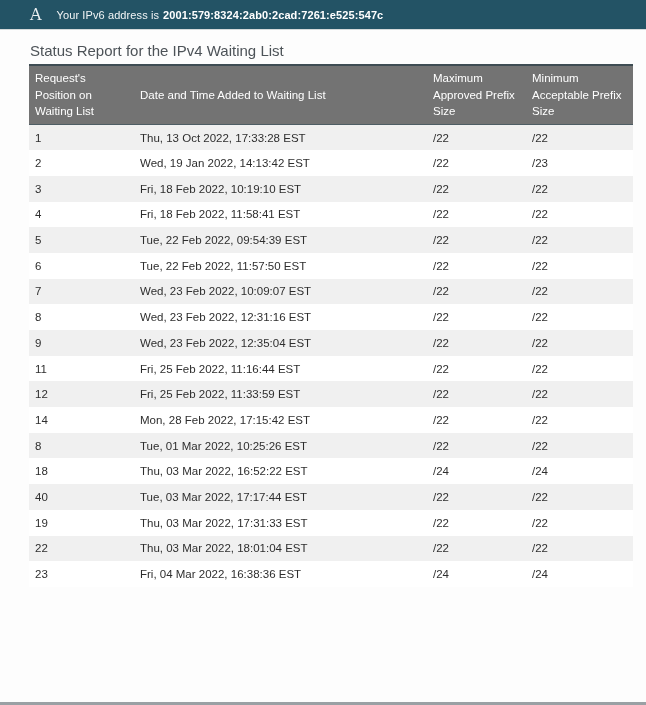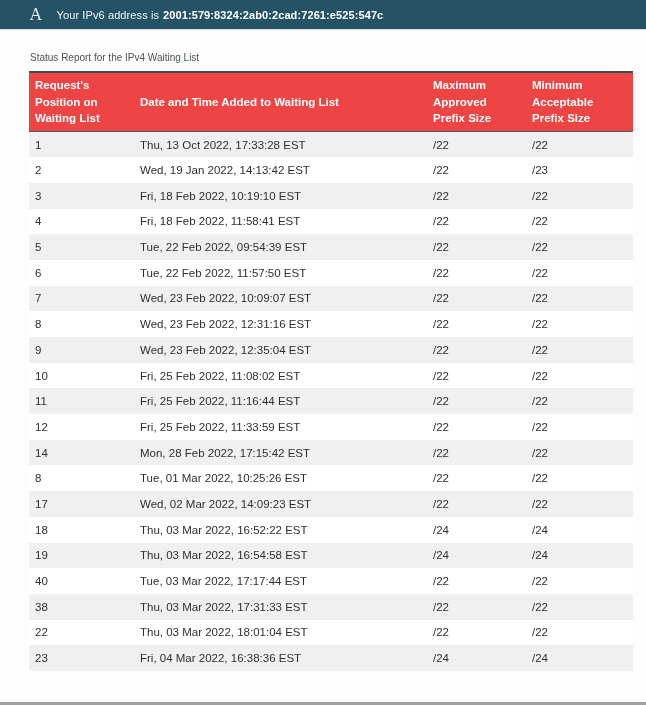--- a/index.html
+++ b/index.html
@@ -27,43 +27,43 @@
   }
   .banner .banner-text {
     margin-left: 15px;
     font-size: 11px;
     color: #f2f5f6;
     letter-spacing: 0.1px;
   }
   .banner .banner-text b { margin-left: 4px; color: #ffffff; }
   main { margin-left: 29px; }
   h1 {
-    margin: 19px 0 0 1px;
-    font-size: 10px;
+    margin: 12px 0 0 1px;
+    font-size: 15px;
     line-height: 18px;
     font-weight: 400;
     color: #4d5358;
   }
   table {
     margin-top: 4px;
     width: 604px;
     border-collapse: collapse;
     table-layout: fixed;
     font-size: 11.5px;
   }
   col.c1 { width: 105px; }
   col.c2 { width: 293px; }
   col.c3 { width: 99px; }
   col.c4 { width: 107px; }
   thead th {
-    background: #ef4444;
+    background: #737373;
     border-top: 2px solid #3e4c53;
     border-bottom: 1px solid #4e5d64;
     color: #ffffff;
-    font-weight: 700;
+    font-weight: 400;
     text-align: left;
     vertical-align: middle;
     height: 53px;
     padding: 4px 6px;
     line-height: 1.45;
   }
   tbody td {
     height: 25.7px;
     padding: 0 6px;
     vertical-align: middle;
@@ -155,26 +155,20 @@
           <td>/22</td>
           <td>/22</td>
         </tr>
         <tr>
           <td>9</td>
           <td>Wed, 23 Feb 2022, 12:35:04 EST</td>
           <td>/22</td>
           <td>/22</td>
         </tr>
         <tr>
-          <td>10</td>
-          <td>Fri, 25 Feb 2022, 11:08:02 EST</td>
-          <td>/22</td>
-          <td>/22</td>
-        </tr>
-        <tr>
           <td>11</td>
           <td>Fri, 25 Feb 2022, 11:16:44 EST</td>
           <td>/22</td>
           <td>/22</td>
         </tr>
         <tr>
           <td>12</td>
           <td>Fri, 25 Feb 2022, 11:33:59 EST</td>
           <td>/22</td>
           <td>/22</td>
@@ -185,45 +179,33 @@
           <td>/22</td>
           <td>/22</td>
         </tr>
         <tr>
           <td>8</td>
           <td>Tue, 01 Mar 2022, 10:25:26 EST</td>
           <td>/22</td>
           <td>/22</td>
         </tr>
         <tr>
-          <td>17</td>
-          <td>Wed, 02 Mar 2022, 14:09:23 EST</td>
-          <td>/22</td>
-          <td>/22</td>
-        </tr>
-        <tr>
           <td>18</td>
           <td>Thu, 03 Mar 2022, 16:52:22 EST</td>
           <td>/24</td>
           <td>/24</td>
         </tr>
         <tr>
-          <td>19</td>
-          <td>Thu, 03 Mar 2022, 16:54:58 EST</td>
-          <td>/24</td>
-          <td>/24</td>
-        </tr>
-        <tr>
           <td>40</td>
           <td>Tue, 03 Mar 2022, 17:17:44 EST</td>
           <td>/22</td>
           <td>/22</td>
         </tr>
         <tr>
-          <td>38</td>
+          <td>19</td>
           <td>Thu, 03 Mar 2022, 17:31:33 EST</td>
           <td>/22</td>
           <td>/22</td>
         </tr>
         <tr>
           <td>22</td>
           <td>Thu, 03 Mar 2022, 18:01:04 EST</td>
           <td>/22</td>
           <td>/22</td>
         </tr>

